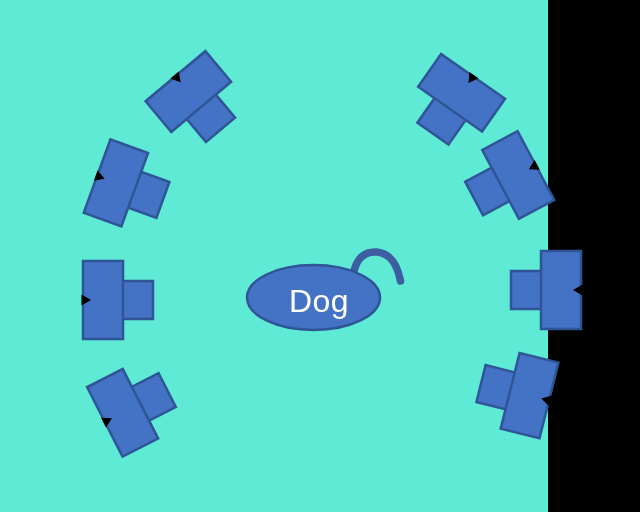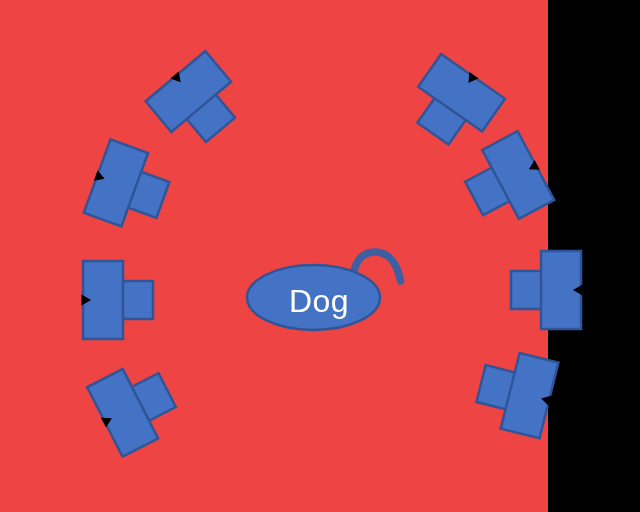--- a/index.html
+++ b/index.html
@@ -5,21 +5,21 @@
   html, body {
     margin: 0; padding: 0;
     width: 640px; height: 512px;
     background: #000000;
     overflow: hidden;
     font-family: "Liberation Sans", sans-serif;
   }
   .stage {
     position: relative;
     width: 548px; height: 512px;
-    background: #ef4444;
+    background: #5eead4;
   }
   svg { display: block; }
   .dog-label {
     font-family: "Liberation Sans", "DejaVu Sans", sans-serif;
     font-size: 32px;
     letter-spacing: 0.5px;
   }
 </style>
 </head>
 <body style="background: rgb(0, 0, 0);">

